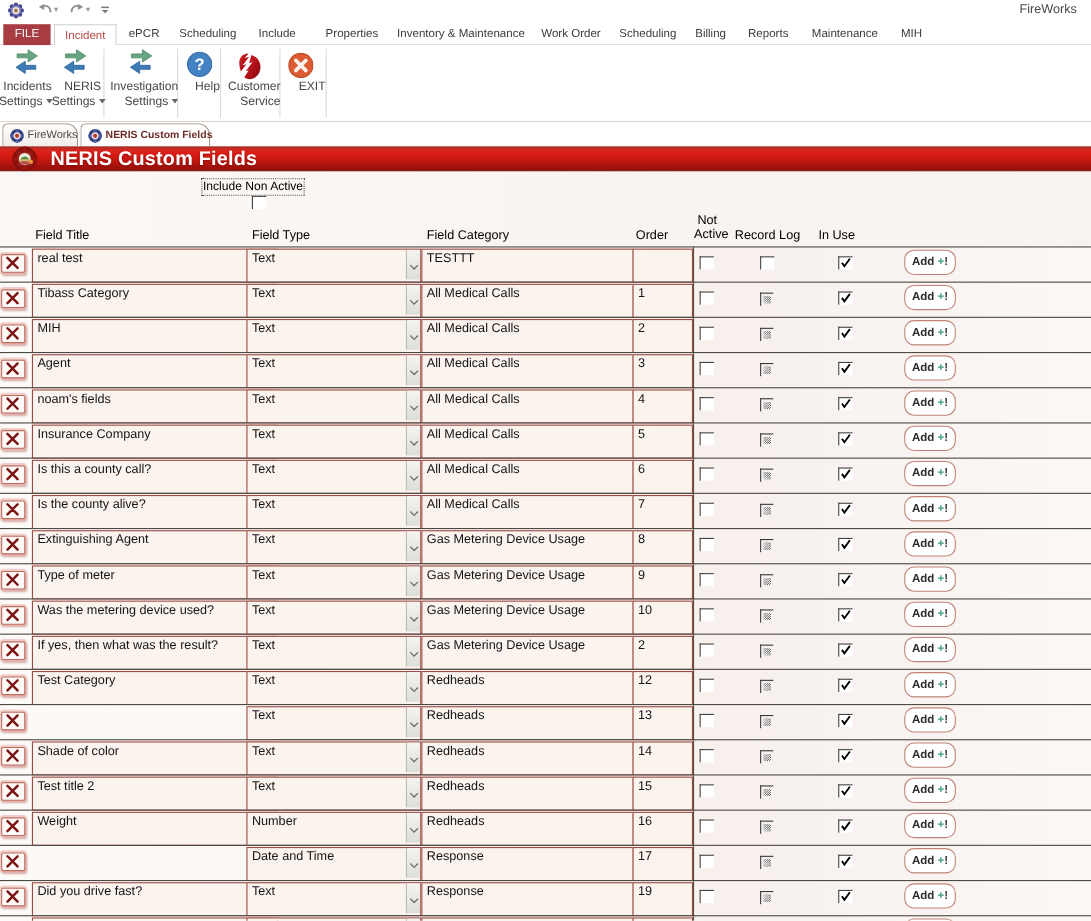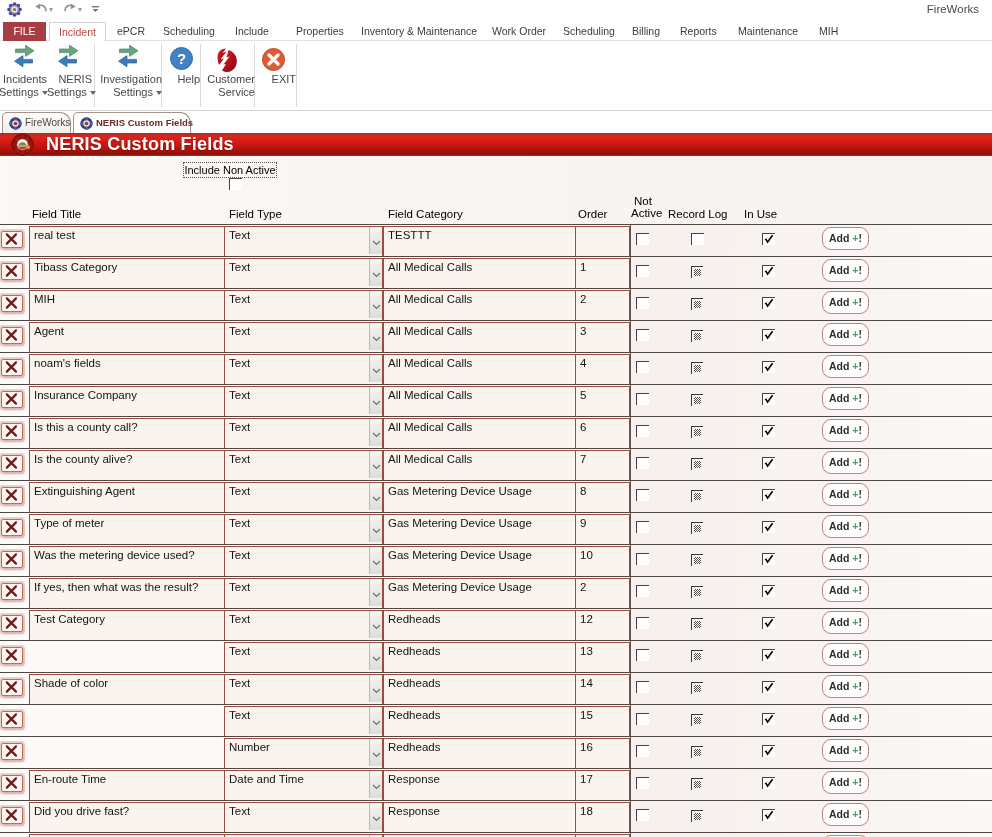--- a/index.html
+++ b/index.html
@@ -519,61 +519,62 @@
         <svg width="12" height="12" viewBox="0 0 12 12">
           <path d="M2.4 4.8 L4.6 8 L9.6 1.2" fill="none" stroke="#000" stroke-width="1.7"></path>
         </svg>
       </div>
  <div class="addbtn">Add <span class="p">+</span><span class="e">!</span></div>
 </div>
 <div class="row" style="top:548px">
  <div class="xbtn"><svg width="19" height="14" viewBox="0 0 19 14">
           <path d="M4.8 2.4 L14 11.6 M14 2.4 L4.8 11.6" stroke="#7c1313" stroke-width="2.2" stroke-linecap="round"></path>
         </svg></div>
+ <div class="tb t1">Test title 2</div>
  <div class="tb t2">Text<span class="dd">
           <svg width="9" height="6" viewBox="0 0 9 6">
             <path d="M1 1 L4.5 4.5 L8 1" fill="none" stroke="#6f6f6f" stroke-width="1.2"></path>
           </svg>
         </span></div>
  <div class="tb t3">Redheads</div>
  <div class="tb t4">15</div>
  <div class="cb nacb"></div>
  <div class="cb rlcb dith"></div>
  <div class="cb iucb">
         <svg width="12" height="12" viewBox="0 0 12 12">
           <path d="M2.4 4.8 L4.6 8 L9.6 1.2" fill="none" stroke="#000" stroke-width="1.7"></path>
         </svg>
       </div>
  <div class="addbtn">Add <span class="p">+</span><span class="e">!</span></div>
 </div>
 <div class="row" style="top:580px">
  <div class="xbtn"><svg width="19" height="14" viewBox="0 0 19 14">
           <path d="M4.8 2.4 L14 11.6 M14 2.4 L4.8 11.6" stroke="#7c1313" stroke-width="2.2" stroke-linecap="round"></path>
         </svg></div>
+ <div class="tb t1">Weight</div>
  <div class="tb t2">Number<span class="dd">
           <svg width="9" height="6" viewBox="0 0 9 6">
             <path d="M1 1 L4.5 4.5 L8 1" fill="none" stroke="#6f6f6f" stroke-width="1.2"></path>
           </svg>
         </span></div>
  <div class="tb t3">Redheads</div>
  <div class="tb t4">16</div>
  <div class="cb nacb"></div>
  <div class="cb rlcb dith"></div>
  <div class="cb iucb">
         <svg width="12" height="12" viewBox="0 0 12 12">
           <path d="M2.4 4.8 L4.6 8 L9.6 1.2" fill="none" stroke="#000" stroke-width="1.7"></path>
         </svg>
       </div>
  <div class="addbtn">Add <span class="p">+</span><span class="e">!</span></div>
 </div>
 <div class="row" style="top:612px">
  <div class="xbtn"><svg width="19" height="14" viewBox="0 0 19 14">
           <path d="M4.8 2.4 L14 11.6 M14 2.4 L4.8 11.6" stroke="#7c1313" stroke-width="2.2" stroke-linecap="round"></path>
         </svg></div>
- <div class="tb t1">En-route Time</div>
  <div class="tb t2">Date and Time<span class="dd">
           <svg width="9" height="6" viewBox="0 0 9 6">
             <path d="M1 1 L4.5 4.5 L8 1" fill="none" stroke="#6f6f6f" stroke-width="1.2"></path>
           </svg>
         </span></div>
  <div class="tb t3">Response</div>
  <div class="tb t4">17</div>
  <div class="cb nacb"></div>
  <div class="cb rlcb dith"></div>
  <div class="cb iucb">
@@ -587,21 +588,21 @@
  <div class="xbtn"><svg width="19" height="14" viewBox="0 0 19 14">
           <path d="M4.8 2.4 L14 11.6 M14 2.4 L4.8 11.6" stroke="#7c1313" stroke-width="2.2" stroke-linecap="round"></path>
         </svg></div>
  <div class="tb t1">Did you drive fast?</div>
  <div class="tb t2">Text<span class="dd">
           <svg width="9" height="6" viewBox="0 0 9 6">
             <path d="M1 1 L4.5 4.5 L8 1" fill="none" stroke="#6f6f6f" stroke-width="1.2"></path>
           </svg>
         </span></div>
  <div class="tb t3">Response</div>
- <div class="tb t4">18</div>
+ <div class="tb t4">19</div>
  <div class="cb nacb"></div>
  <div class="cb rlcb dith"></div>
  <div class="cb iucb">
         <svg width="12" height="12" viewBox="0 0 12 12">
           <path d="M2.4 4.8 L4.6 8 L9.6 1.2" fill="none" stroke="#000" stroke-width="1.7"></path>
         </svg>
       </div>
  <div class="addbtn">Add <span class="p">+</span><span class="e">!</span></div>
 </div>
 <div class="row" style="top:676px">

